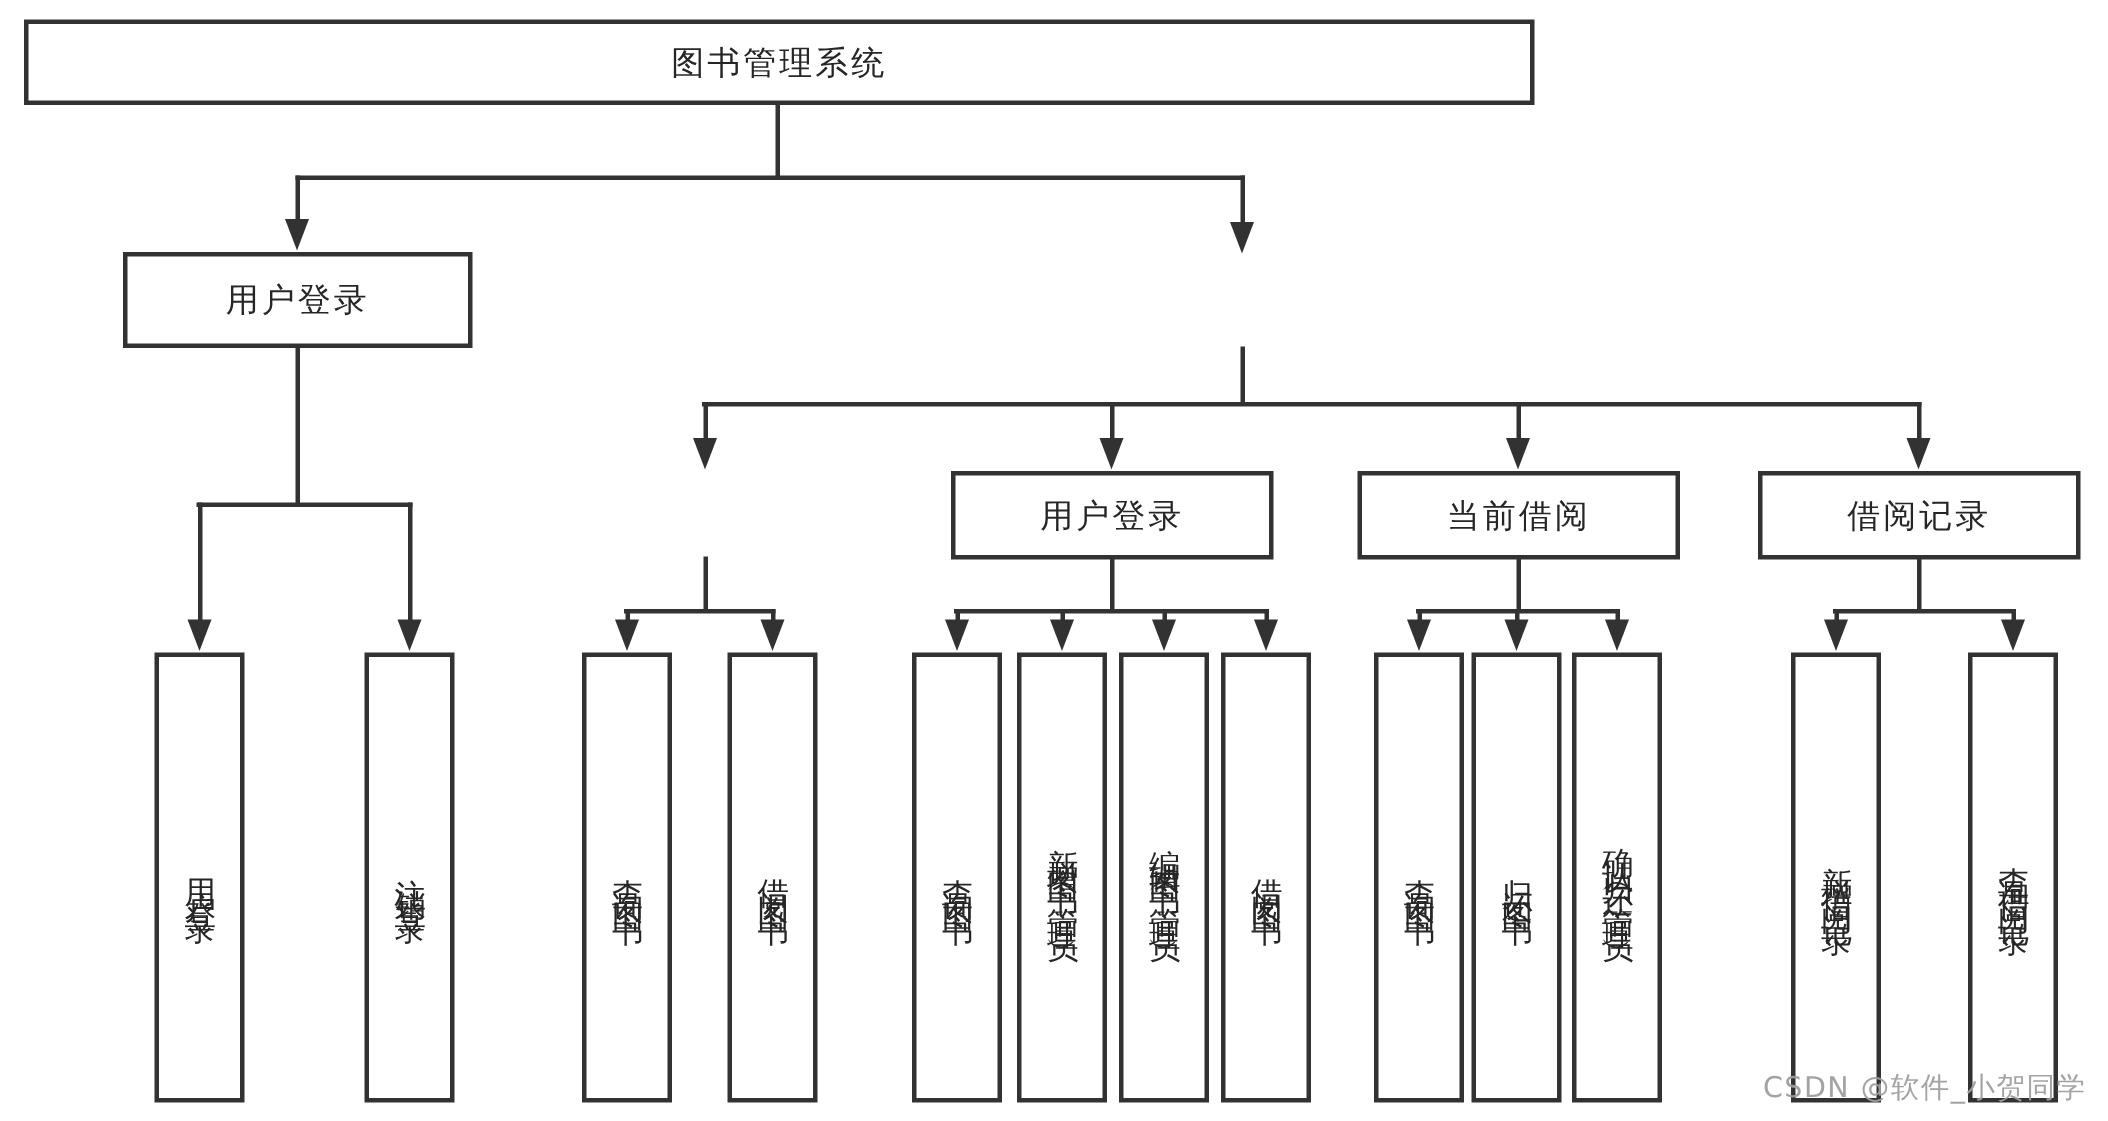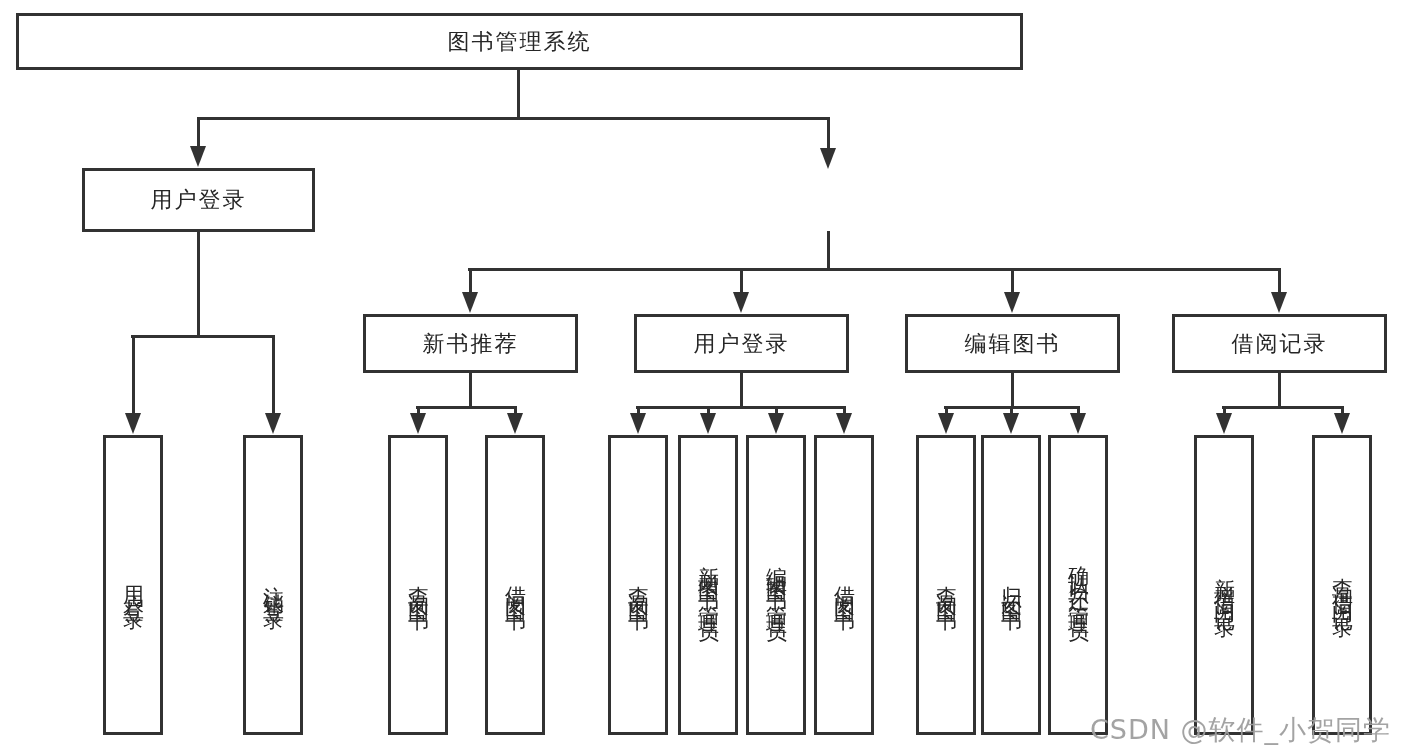--- a/index.html
+++ b/index.html
@@ -19,36 +19,35 @@
     font-size:21px;letter-spacing:8px;line-height:1;
     width:60px;height:300px;top:435px;
   }
   .ln{position:absolute;background:#323232;}
   .arr{
     position:absolute;width:0;height:0;
     border-left:8px solid transparent;border-right:8px solid transparent;
     border-top:21px solid #323232;
   }
   .watermark{
-    position:absolute;top:712px;right:14px;font-size:27px;
+    position:absolute;top:712px;right:14px;font-size:19px;
     color:rgba(158,158,158,0.95);letter-spacing:1px;z-index:5;white-space:nowrap;text-align:center;
   }
 </style>
 </head>
 <body>
 
 <div class="canvas">
 
   <div class="box" style="left:16px;top:13px;width:1007px;height:57px;">图书管理系统</div>
 
   <div class="box" style="left:82px;top:168px;width:233px;height:64px;">用户登录</div>
 
-  <div class="box" style="left:363px;top:314px;width:215px;height:59px;">新书推荐</div>
   <div class="box" style="left:634px;top:314px;width:215px;height:59px;">用户登录</div>
-  <div class="box" style="left:905px;top:314px;width:215px;height:59px;">编辑图书</div>
+  <div class="box" style="left:905px;top:314px;width:215px;height:59px;">当前借阅</div>
   <div class="box" style="left:1172px;top:314px;width:215px;height:59px;">借阅记录</div>
 
   <div class="vbox" style="left:103px;">用户登录</div>
   <div class="vbox" style="left:243px;">注销登录</div>
   <div class="vbox" style="left:388px;">查询图书</div>
   <div class="vbox" style="left:485px;">借阅图书</div>
   <div class="vbox" style="left:608px;">查询图书</div>
   <div class="vbox" style="left:678px;">新增图书（管理员）</div>
   <div class="vbox" style="left:746px;">编辑图书（管理员）</div>
   <div class="vbox" style="left:814px;">借阅图书</div>

